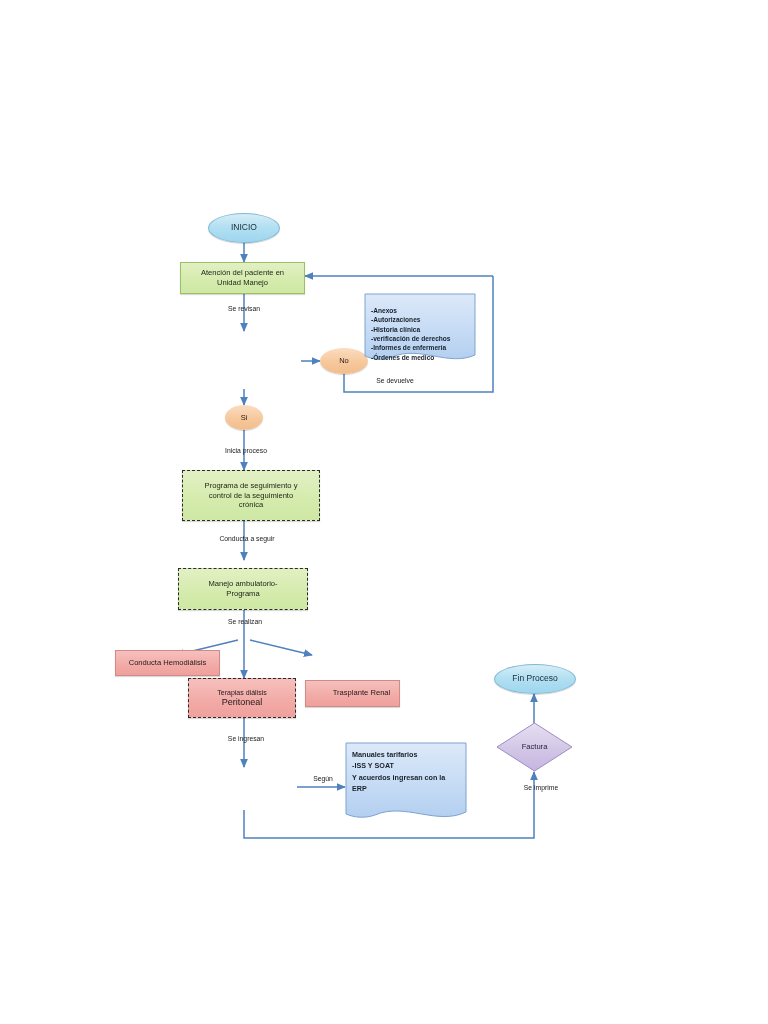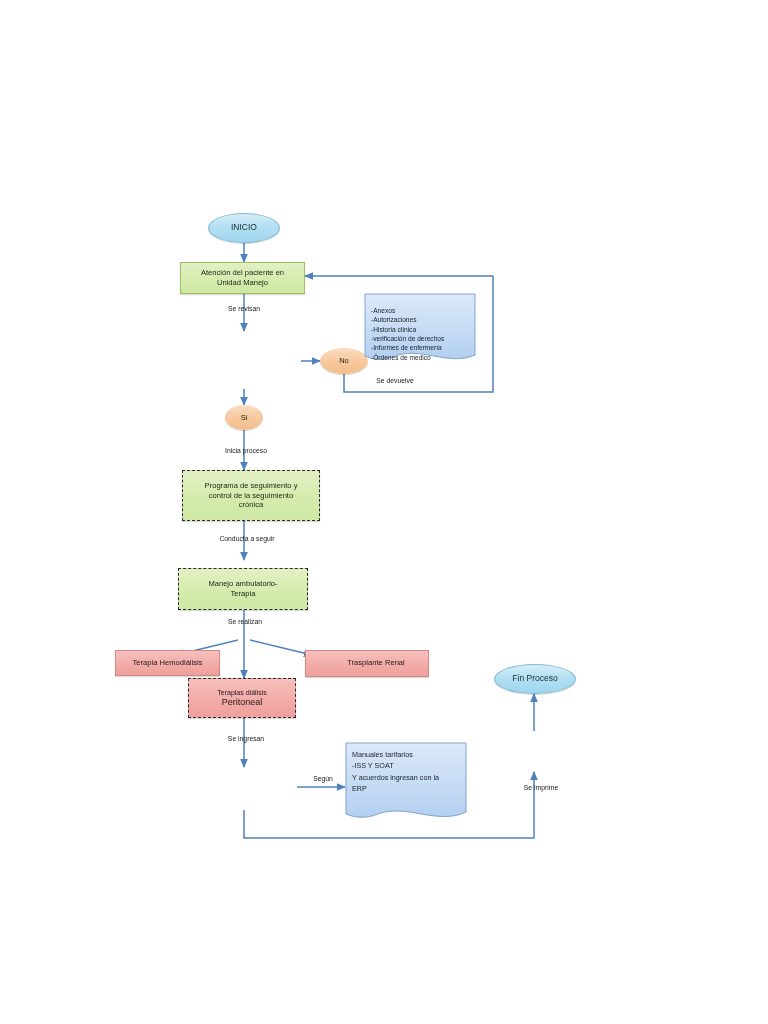--- a/index.html
+++ b/index.html
@@ -61,21 +61,21 @@
   .diamond{background:transparent;border:none;}
   .diamond .dlabel{position:relative;z-index:2;font-size:7.6px;color:#241c33;}
   .diamond .dshape{position:absolute;left:0;top:0;width:100%;height:100%;z-index:1;}
 
   
   .note{background:transparent;border:none;}
   .note .nshape{position:absolute;left:0;top:0;width:100%;height:100%;z-index:1;}
   .note .ntext{position:relative;z-index:2;width:100%;height:100%;
                display:flex;flex-direction:column;justify-content:flex-start;
                align-items:flex-start;padding:13px 6px 0 7px;box-sizing:border-box;
-               font-size:6.6px;color:#17202b;line-height:1.42;text-align:left;}
+               font-size:6.6px;color:#17202b;line-height:1.42;text-align:left;font-weight:bold;}
 
   .edge-label{position:absolute;font-size:6.8px;color:#1a1a1a;
               white-space:nowrap;text-align:center;}
   .ln{line-height:1.3;}
 </style>
 </head>
 <body>
 
 <div class="page">
 
@@ -173,30 +173,30 @@
     <div class="node green dashed" style="left:182px;top:470px;width:138px;height:51px;flex-direction:column;">
       <span class="ln">Programa de seguimiento y</span>
       <span class="ln">control de la seguimiento</span>
       <span class="ln">crónica</span>
     </div>
 
     <div class="edge-label" style="left:197px;top:535px;width:100px;">Conducta a seguir</div>
 
     <div class="node green dashed" style="left:178px;top:560px;width:130px;height:42px;flex-direction:column;margin-top:8px;">
       <span class="ln">Manejo ambulatorio-</span>
-      <span class="ln">Terapia</span>
+      <span class="ln">Programa</span>
     </div>
 
     <div class="edge-label" style="left:207px;top:618px;width:76px;">Se realizan</div>
 
     <div class="node red" style="left:115px;top:650px;width:105px;height:26px;">
-      <span>Terapia Hemodiálisis</span>
-    </div>
-
-    <div class="node red" style="left:305px;top:650px;width:124px;height:27px;padding-left:22px;">
+      <span>Conducta Hemodiálisis</span>
+    </div>
+
+    <div class="node red" style="left:305px;top:680px;width:95px;height:27px;padding-left:22px;">
       <span>Trasplante Renal</span>
     </div>
 
     <div class="node red dashed" style="left:188px;top:678px;width:108px;height:40px;flex-direction:column;">
       <span class="ln" style="font-size:7px;">Terapias diálisis</span>
       <span class="ln" style="font-size:9px;">Peritoneal</span>
     </div>
 
     <div class="edge-label" style="left:208px;top:735px;width:76px;">Se ingresan</div>
 
@@ -215,20 +215,33 @@
         <path d="M1,1 L121,1 L121,70 C92,84 60,60 30,73 C19,77 8,75 1,72 Z" fill="url(#blu2)" stroke="#7fa3cf" stroke-width="1"></path>
       </svg>
       <div class="ntext" style="font-size:7.2px;line-height:1.58;padding-top:7px;">
         <span>Manuales tarifarios</span>
         <span>-ISS Y SOAT</span>
         <span> Y acuerdos ingresan con la</span>
         <span>ERP</span>
       </div>
     </div>
 
+    <div class="node diamond" style="left:496px;top:722px;width:77px;height:50px;">
+      <svg class="dshape" viewBox="0 0 77 50" preserveAspectRatio="none">
+        <defs>
+          <linearGradient id="lav2" x1="0" y1="0" x2="0" y2="1">
+            <stop offset="0%" stop-color="#e6e0f2"></stop>
+            <stop offset="55%" stop-color="#d2c6e6"></stop>
+            <stop offset="100%" stop-color="#c5b6e0"></stop>
+          </linearGradient>
+        </defs>
+        <polygon points="38.5,1 76,25 38.5,49 1,25" fill="url(#lav2)" stroke="#9d8cc4" stroke-width="1"></polygon>
+      </svg>
+      <span class="dlabel">Factura</span>
+    </div>
 
     <div class="edge-label" style="left:506px;top:784px;width:70px;">Se imprime</div>
 
     <div class="node ellipse" style="left:494px;top:664px;width:82px;height:30px;">
       <span>Fin Proceso</span>
     </div>
 
   </div>
 </div>
 

